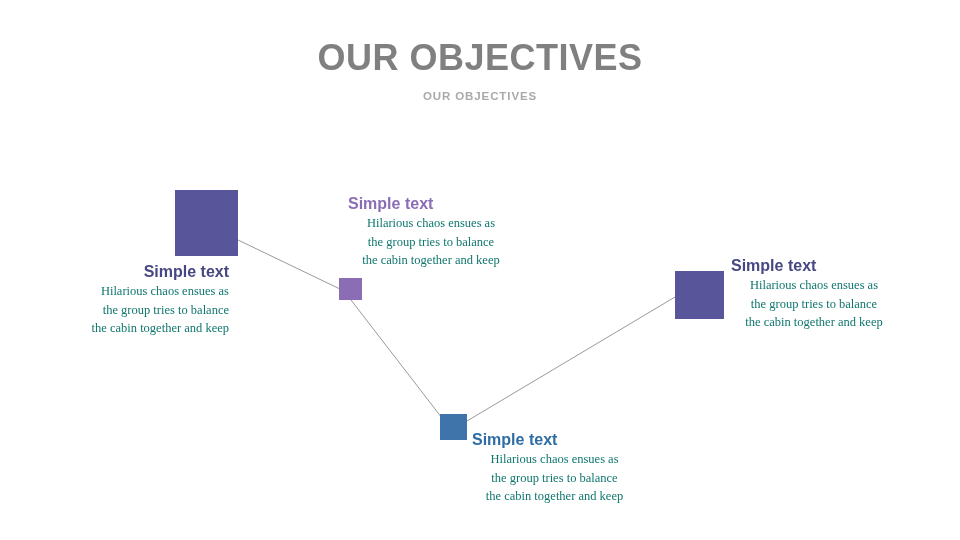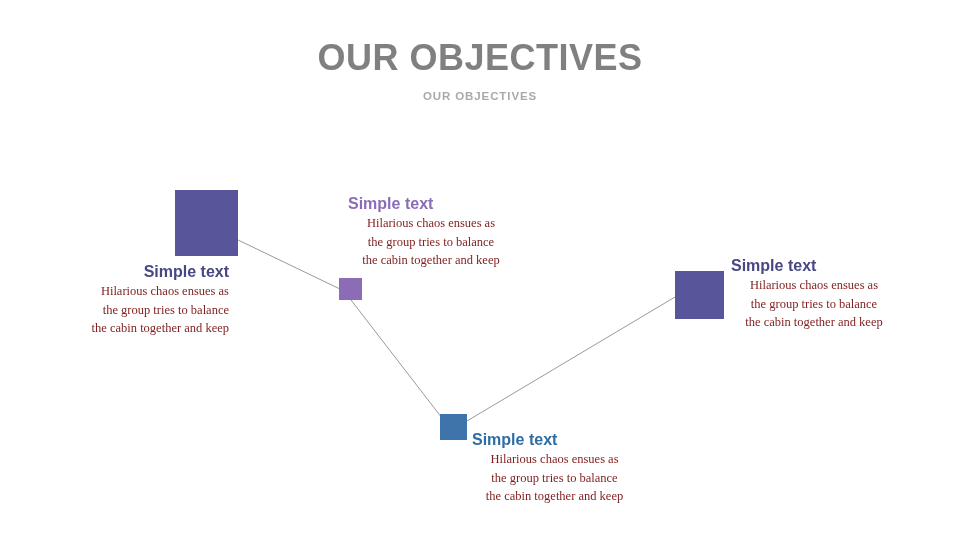--- a/index.html
+++ b/index.html
@@ -72,21 +72,21 @@
     font-family: "Liberation Sans", sans-serif;
     font-weight: bold;
     font-size: 16px;
     line-height: 16px;
     margin: 0 0 2px 0;
   }
   .node-body {
     font-family: "Liberation Serif", serif;
     font-size: 12.5px;
     line-height: 18.5px;
-    color: #7f1d1d;
+    color: #0f766e;
     margin: 0;
   }
 
   
   #node-1 .node-square {
     left: 175px; top: 190px;
     width: 63px; height: 66px;
     background: #59559b;
   }
   #node-1 .node-text {

